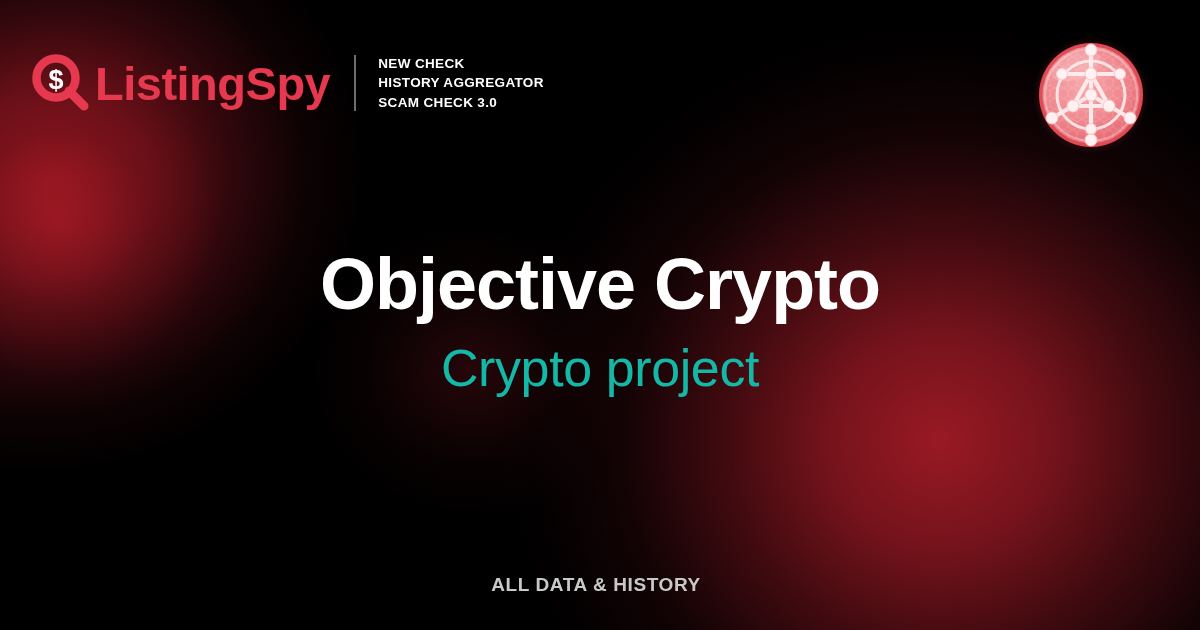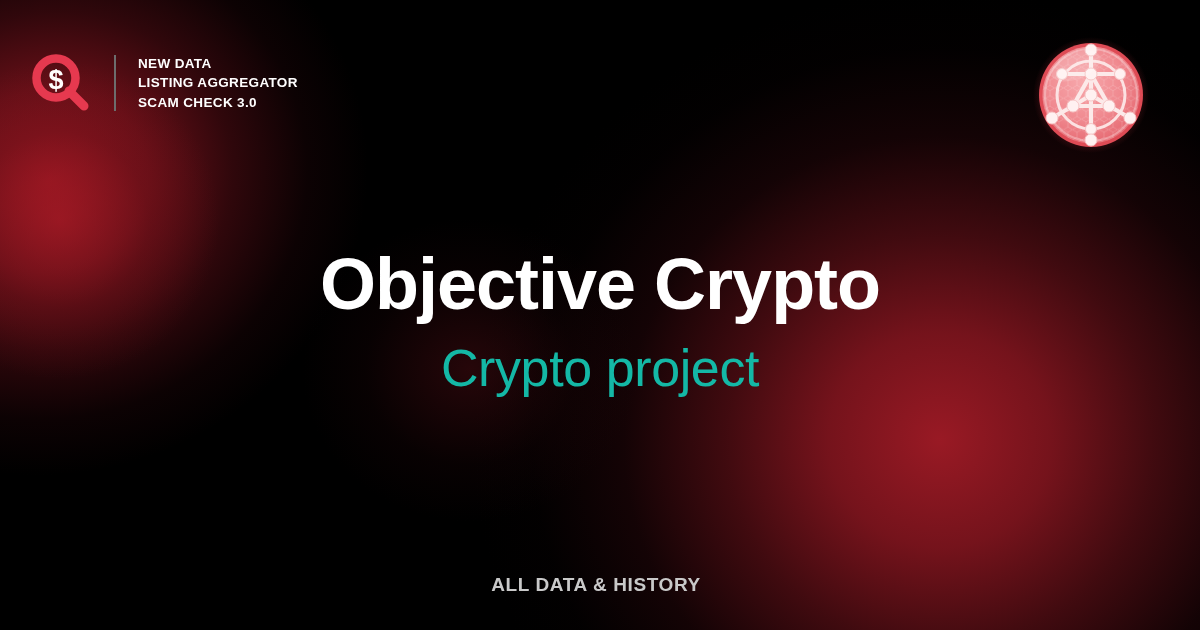--- a/index.html
+++ b/index.html
@@ -189,26 +189,29 @@
       <svg viewBox="0 0 58 58" xmlns="http://www.w3.org/2000/svg">
 
         <line x1="37" y1="37" x2="52" y2="52" stroke="#E6394F" stroke-width="9" stroke-linecap="round"></line>
 
         <circle cx="24" cy="24" r="19.5" fill="none" stroke="#E6394F" stroke-width="8.5"></circle>
 
         <text x="24" y="34.5" text-anchor="middle" font-family="Liberation Sans, sans-serif" font-size="27" font-weight="700" fill="#FFFFFF">$</text>
       </svg>
     </span>
 
+    <span class="brand-word">
+      <span class="w-listing">Listing</span><span class="w-spy">Spy</span>
+    </span>
 
     <span class="brand-divider"></span>
 
     <div class="brand-tagline">
-      <div>NEW DATA</div>
-      <div>LISTING AGGREGATOR</div>
+      <div>NEW CHECK</div>
+      <div>HISTORY AGGREGATOR</div>
       <div>SCAM CHECK 3.0</div>
     </div>
 
   </div>
 
   <div class="token-icon">
     <svg viewBox="0 0 118 118" xmlns="http://www.w3.org/2000/svg">
       <defs>
         <radialGradient id="coinFace" cx="42%" cy="36%" r="72%">
           <stop offset="0%" stop-color="#F7A8AC"></stop>

